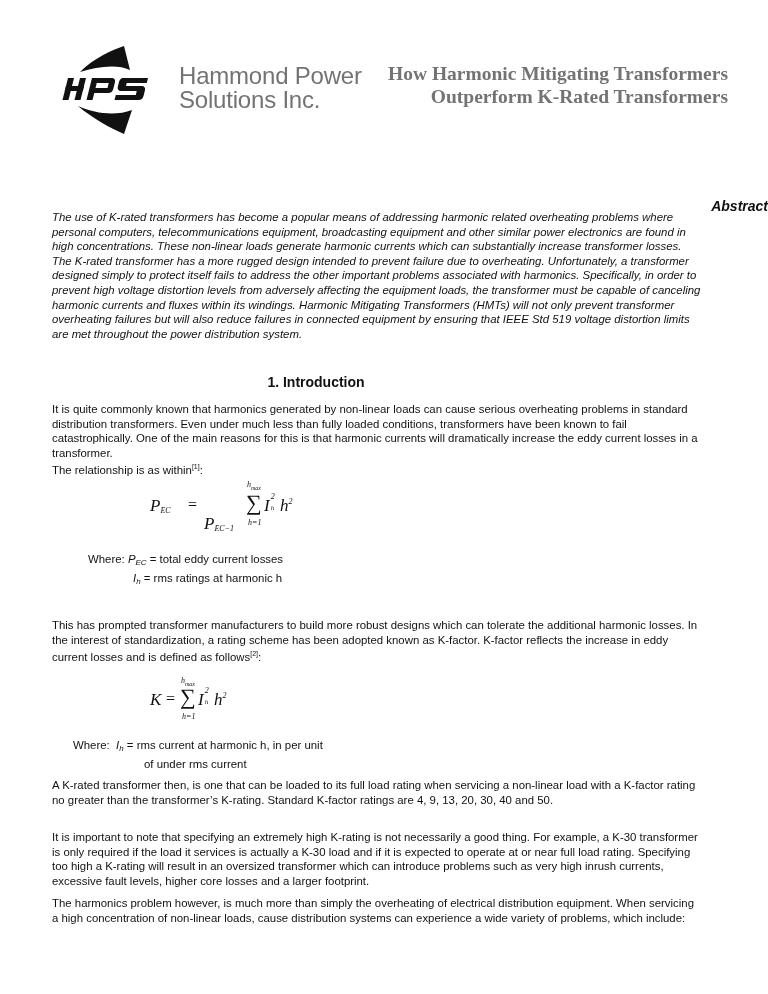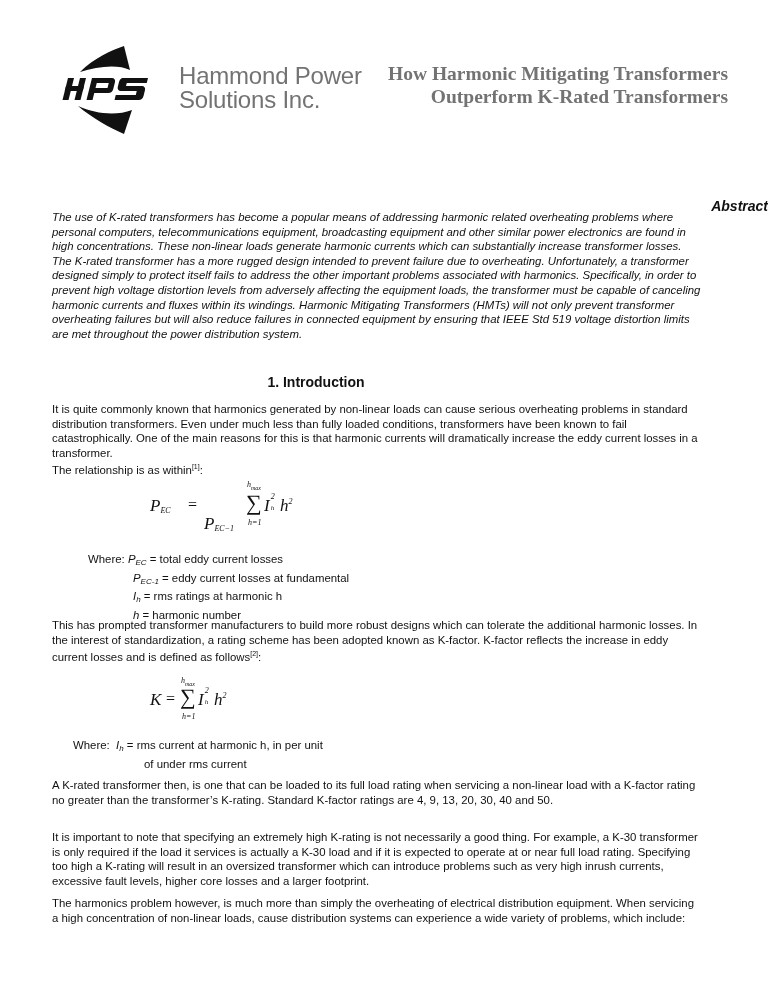--- a/index.html
+++ b/index.html
@@ -62,23 +62,21 @@
   <span class="abs" style="left:54px; top:36px; font-size:17px;"><span>P</span><sub class="s">EC−1</sub></span>
   <span class="abs" style="left:97px; top:2px; font-size:8px;"><span>h</span><sub style="font-size:6px;">max</sub></span>
   <span class="abs" style="left:96px; top:12px; font-size:22px; font-style:normal;">∑</span>
   <span class="abs" style="left:98px; top:40px; font-size:8px;">h=1</span>
   <span class="abs" style="left:114px; top:18px; font-size:17px;"><span>I</span><span style="position:relative;"><sup style="font-size:8px; position:absolute; top:-4px; left:1px;">2</sup><sub style="font-size:7px; position:absolute; top:8px; left:1px;">h</sub></span></span>
   <span class="abs" style="left:130px; top:18px; font-size:17px;"><span>h</span><sup style="font-size:8px;">2</sup></span>
 </div>
 
 <div class="abs where" style="left:64px; top:552px; width:400px;margin-left:24px;">
   <div><span>Where:</span> <i>P</i><sub class="s">EC</sub><span> = total eddy current losses</span></div>
-  <div class="ind" style="padding-left:45px;"><i>P</i><sub class="s">EC-1</sub><span> = eddy current losses at fundamental</span></div>
   <div class="ind" style="padding-left:45px;"><i>I</i><sub class="s">h</sub><span> = rms ratings at harmonic h</span></div>
-  <div class="ind" style="padding-left:45px;"><i>h</i><span> = harmonic number</span></div>
 </div>
 
 <div class="abs para" style="top:618px;">
   <span>This has prompted transformer manufacturers to build more robust designs which can tolerate the additional harmonic losses.  In the interest of standardization, a rating scheme has been adopted known as K-factor.  K-factor reflects the increase in eddy current losses and is defined as follows</span><sup class="ref">[2]</sup><span>:</span>
 </div>
 
 <div class="abs formula" style="left:150px; top:676px; width:150px; height:50px;">
   <span class="abs" style="left:0; top:14px; font-size:17px;">K</span>
   <span class="abs" style="left:16px; top:14px; font-size:16px; font-style:normal;">=</span>
   <span class="abs" style="left:31px; top:0px; font-size:8px;"><span>h</span><sub style="font-size:6px;">max</sub></span>

